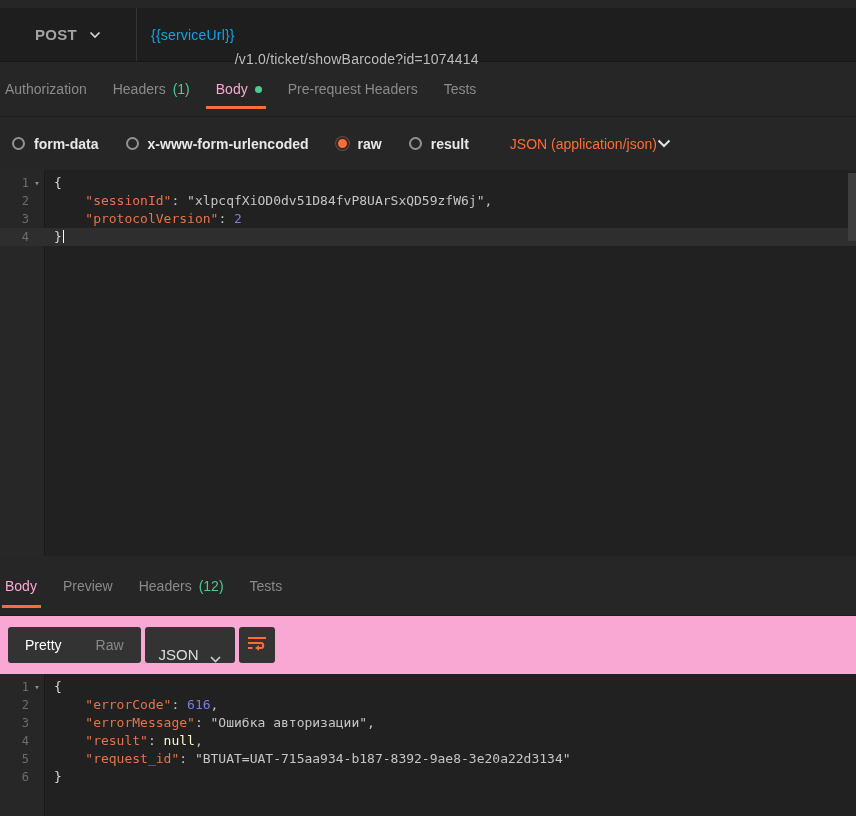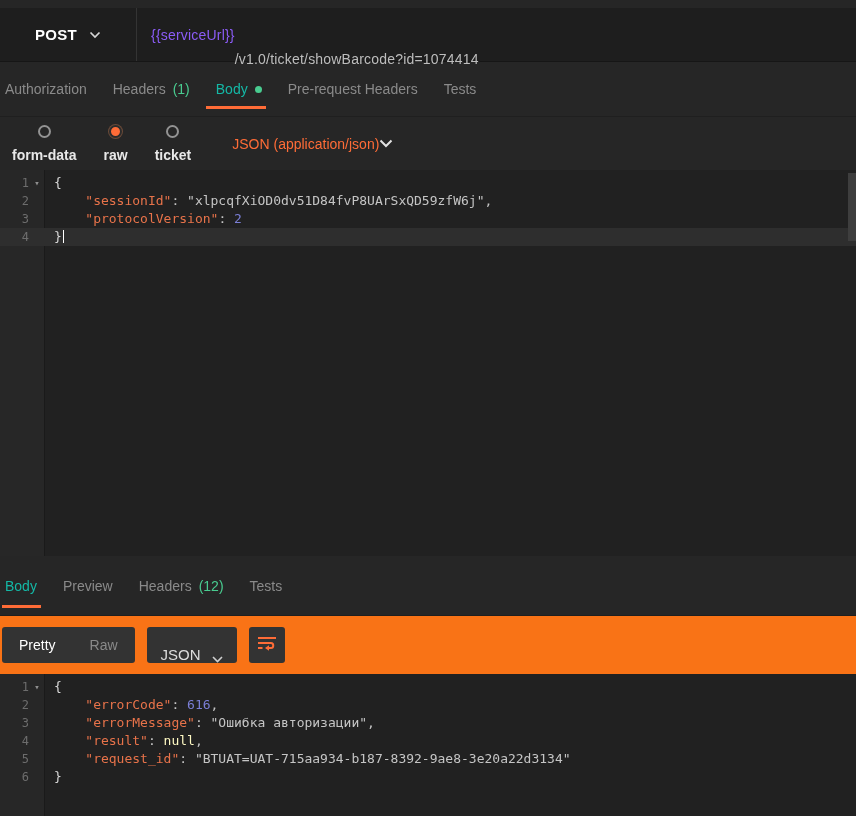--- a/index.html
+++ b/index.html
@@ -10,40 +10,40 @@
     font-family:"Liberation Sans", sans-serif;
     color:#c9c9c9;
     overflow:hidden;
     -webkit-font-smoothing:antialiased;
   }
 
   
   .topbar { height:62px; background:#262626; padding-top:8px; }
   .urlbar { height:54px; background:#1e1e1e; display:flex; align-items:stretch; border-bottom:1px solid #161616; }
   .method-box { width:137px; display:flex; align-items:center; justify-content:center; gap:12px; border-right:1px solid #343434; cursor:pointer; }
-  .method-label { color:#ffffff; font-weight:bold; font-size:15px; letter-spacing:.3px; }
+  .method-label { color:#a3a3a3; font-weight:bold; font-size:15px; letter-spacing:.3px; }
   .url-field { flex:1; display:flex; align-items:center; padding-left:14px; font-size:14px; letter-spacing:.2px; }
-  .url-var { color:#8b5cf6; }
+  .url-var { color:#0ea5e9; }
   .url-rest { color:#bdbdbd;margin-top:48px; }
 
   
   .tabs-row { display:flex; align-items:stretch; background:#262626; }
   .req-tabs { height:55px; border-bottom:1px solid #1f1f1f; }
   .resp-tabs { height:60px; border-bottom:1px solid #1f1f1f; }
   .tab { display:flex; align-items:center; gap:7px; padding:0 13px; font-size:14px; color:#8a8a8a; position:relative; cursor:pointer; white-space:nowrap; }
   .tab:first-child { padding-left:5px; }
-  .tab.active { color:#14b8a6; }
+  .tab.active { color:#f9a8d4; }
   .tab.active::after { content:""; position:absolute; left:3px; right:9px; bottom:7px; height:3px; background:#ff6c37; }
   .tab:first-child.active::after { left:2px; }
   .count { color:#49cc90; }
   .body-dot { width:7px; height:7px; border-radius:50%; background:#49cc90; }
 
   
   .radio-row { height:53px; display:flex; align-items:center; padding-left:12px; gap:27px; background:#262626; }
-  .radio { display:flex; align-items:center; gap:9px; cursor:pointer; font-size:14px; color:#e8e8e8; font-weight:bold;flex-direction:column; }
+  .radio { display:flex; align-items:center; gap:9px; cursor:pointer; font-size:14px; color:#e8e8e8; font-weight:bold; }
   .radio-circle { width:13px; height:13px; border-radius:50%; border:2px solid #939393; background:transparent; flex:none; }
   .radio.selected .radio-circle { border:2px solid #2c2c2c; background:#ff6c37; box-shadow:0 0 0 1px #6b4a38; }
   .ct-select { display:flex; align-items:center; gap:0; color:#ff6c37; font-size:14px; margin-left:14px; cursor:pointer; }
 
   
   .editor { position:relative; background:#212121; font-family:"DejaVu Sans Mono", monospace; font-size:13px; line-height:18px; overflow:hidden; }
   .request-editor { height:386px; }
   .response-editor { height:142px; }
   .gutter-bg { position:absolute; left:0; top:0; bottom:0; width:45px; background:#272727; border-right:1px solid #1a1a1a; }
   .lines { position:relative; padding-top:4px; }
@@ -56,21 +56,21 @@
   .tok-key   { color:#e8734a; }
   .tok-str   { color:#c5c5c5; }
   .tok-num   { color:#7b7fd7; }
   .tok-kw    { color:#fef9c3; }
   .tok-plain { color:#c5c5c5; }
   .tok-brace { color:#d8d8d8; }
   .cursor { display:inline-block; width:1px; height:13px; background:#ffffff; vertical-align:-2px; margin-left:1px; }
   .scroll-thumb { position:absolute; right:0; top:3px; width:8px; height:68px; background:#3e3e3e; }
 
   
-  .resp-toolbar { height:58px; display:flex; align-items:center; padding-left:2px; gap:12px; background:#f97316; }
+  .resp-toolbar { height:58px; display:flex; align-items:center; padding-left:8px; gap:4px; background:#f9a8d4; }
   .seg { display:flex; background:#333333; border-radius:3px; overflow:hidden; height:36px; }
   .seg-btn { padding:0 17px; display:flex; align-items:center; font-size:14px; color:#8a8a8a; cursor:pointer; }
   .seg-btn.active { color:#ffffff; }
   .format-select { height:36px; background:#333333; border-radius:3px; display:flex; align-items:flex-end; gap:11px; padding:0 14px; font-size:15px; color:#dddddd; cursor:pointer; }
   .wrap-btn { height:36px; width:36px; background:#333333; border-radius:3px; display:flex; align-items:center; justify-content:center; cursor:pointer; }
 
   .chev { display:inline-flex; align-items:center; }
 </style>
 </head>
 <body>
@@ -110,27 +110,31 @@
   <div class="tab">
     <span>Tests</span>
   </div>
 </div>
 
 <div class="radio-row">
   <div class="radio">
     <span class="radio-circle"></span>
     <span>form-data</span>
   </div>
+  <div class="radio">
+    <span class="radio-circle"></span>
+    <span>x-www-form-urlencoded</span>
+  </div>
   <div class="radio selected">
     <span class="radio-circle"></span>
     <span>raw</span>
   </div>
   <div class="radio">
     <span class="radio-circle"></span>
-    <span>ticket</span>
+    <span>result</span>
   </div>
   <div class="ct-select">
     <span>JSON (application/json)</span>
     <span class="chev">
       <svg width="14" height="9" viewBox="0 0 14 9">
           <path d="M1.5 1.5 L7 7 L12.5 1.5" stroke="#e2e2e2" stroke-width="2" fill="none"></path>
         </svg>
     </span>
   </div>
 </div>

